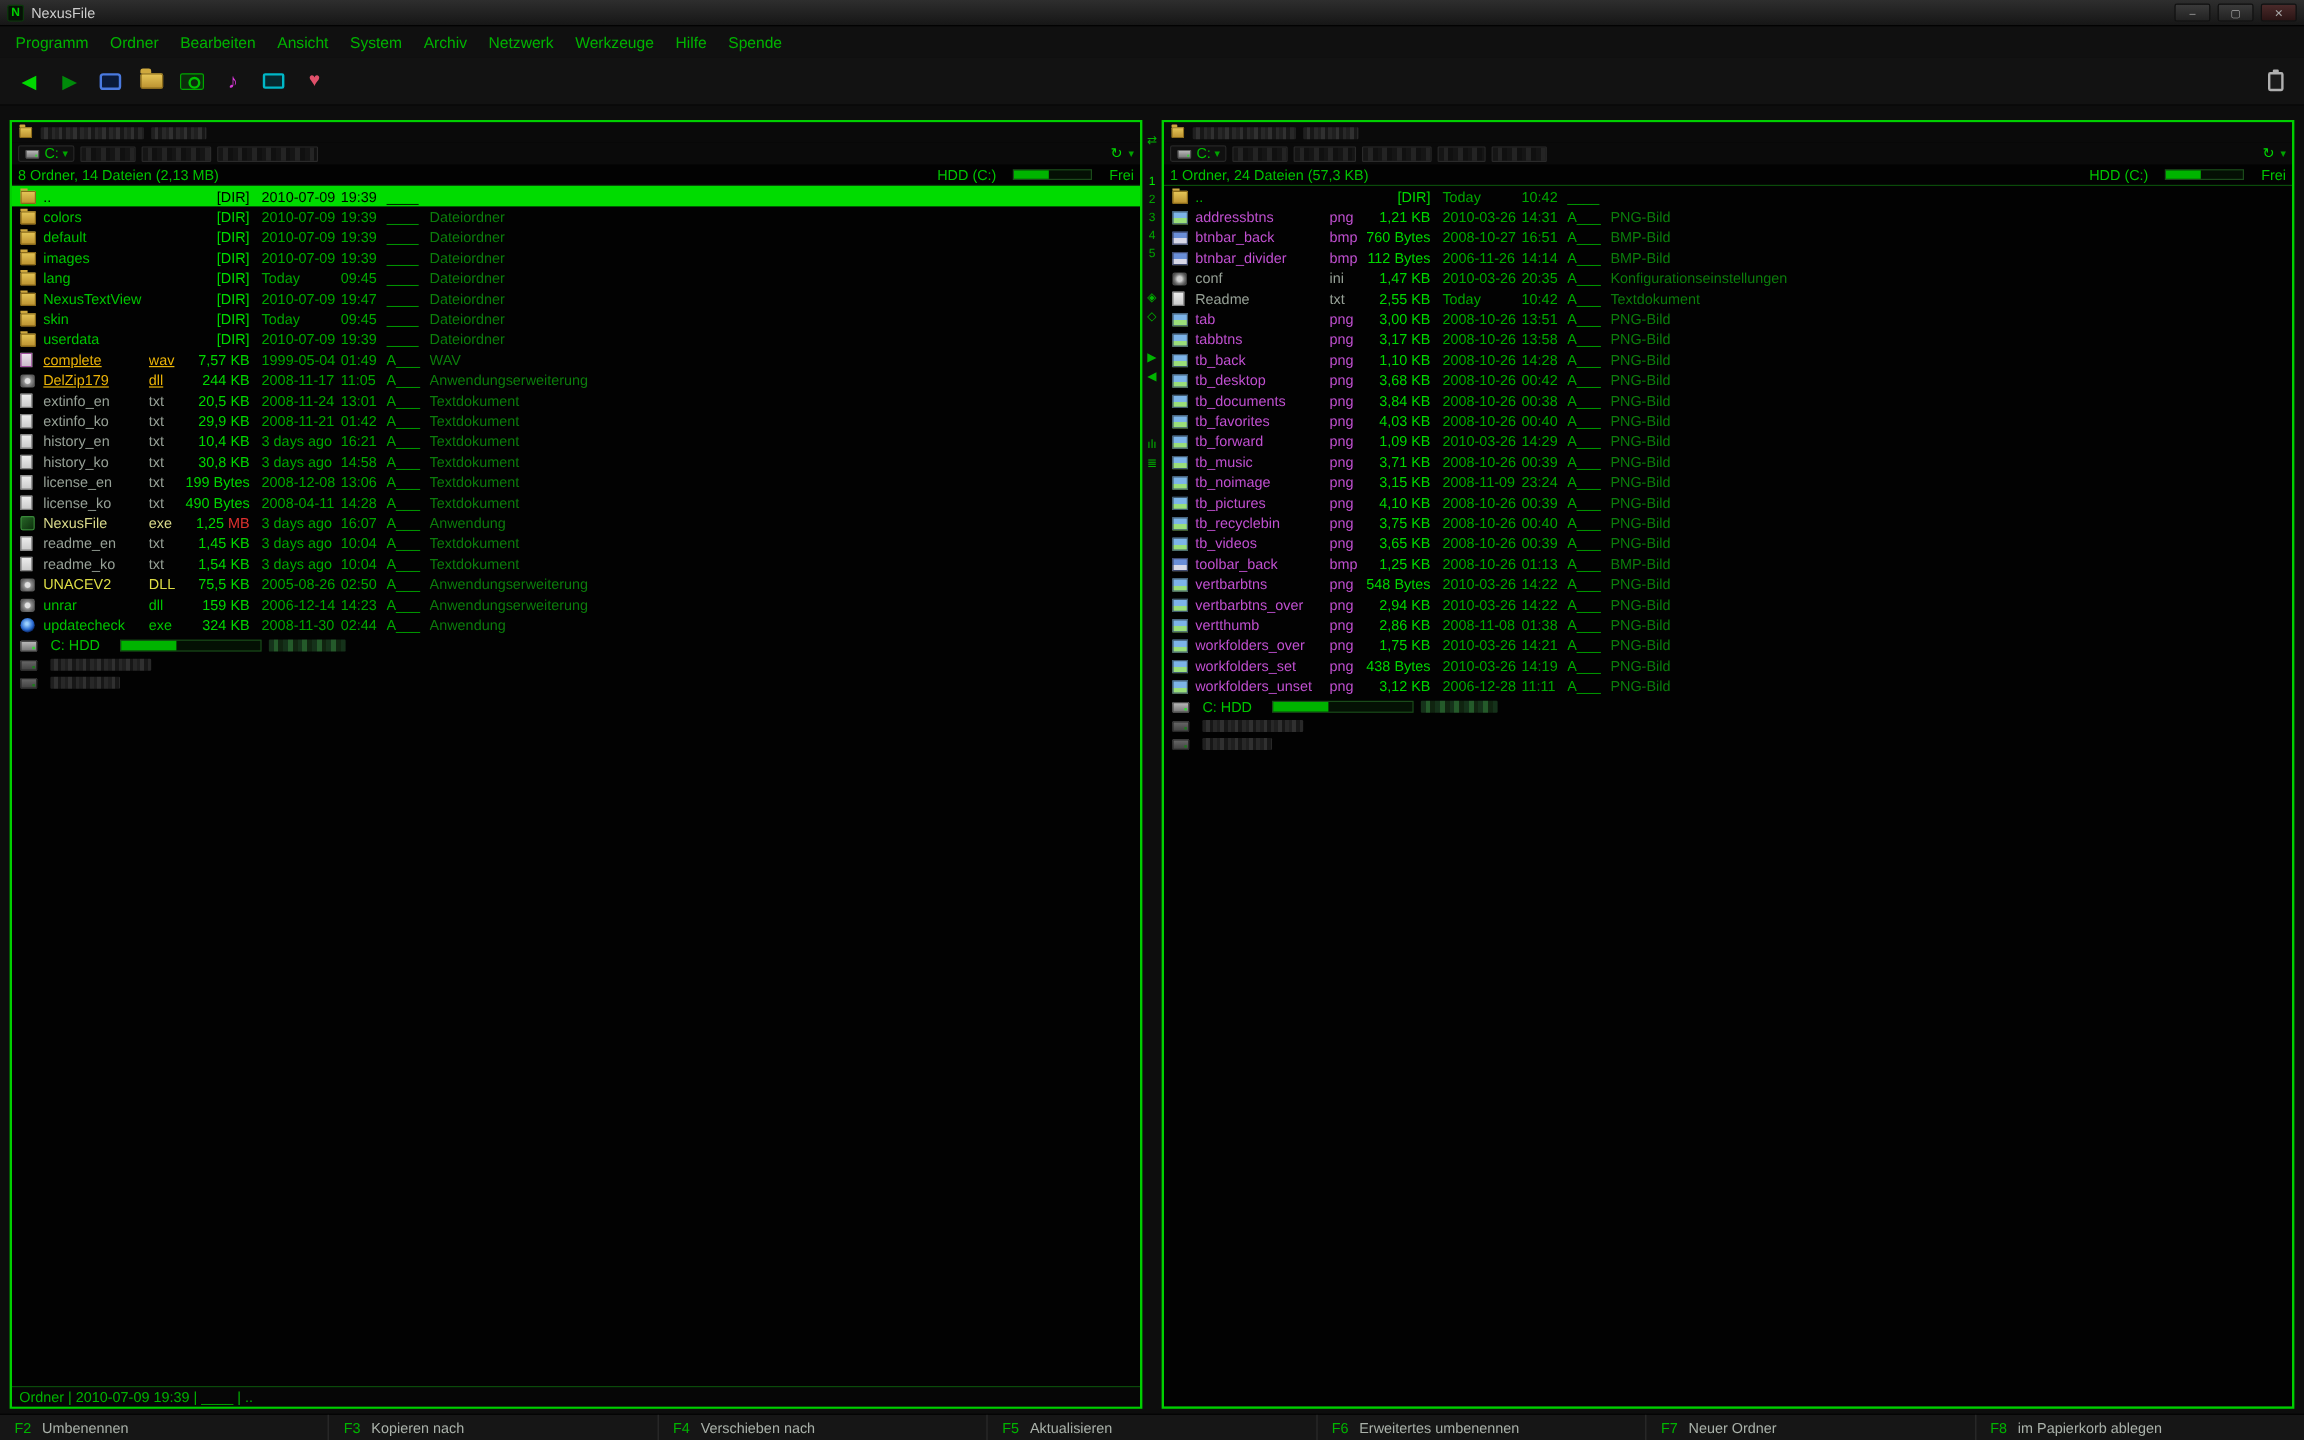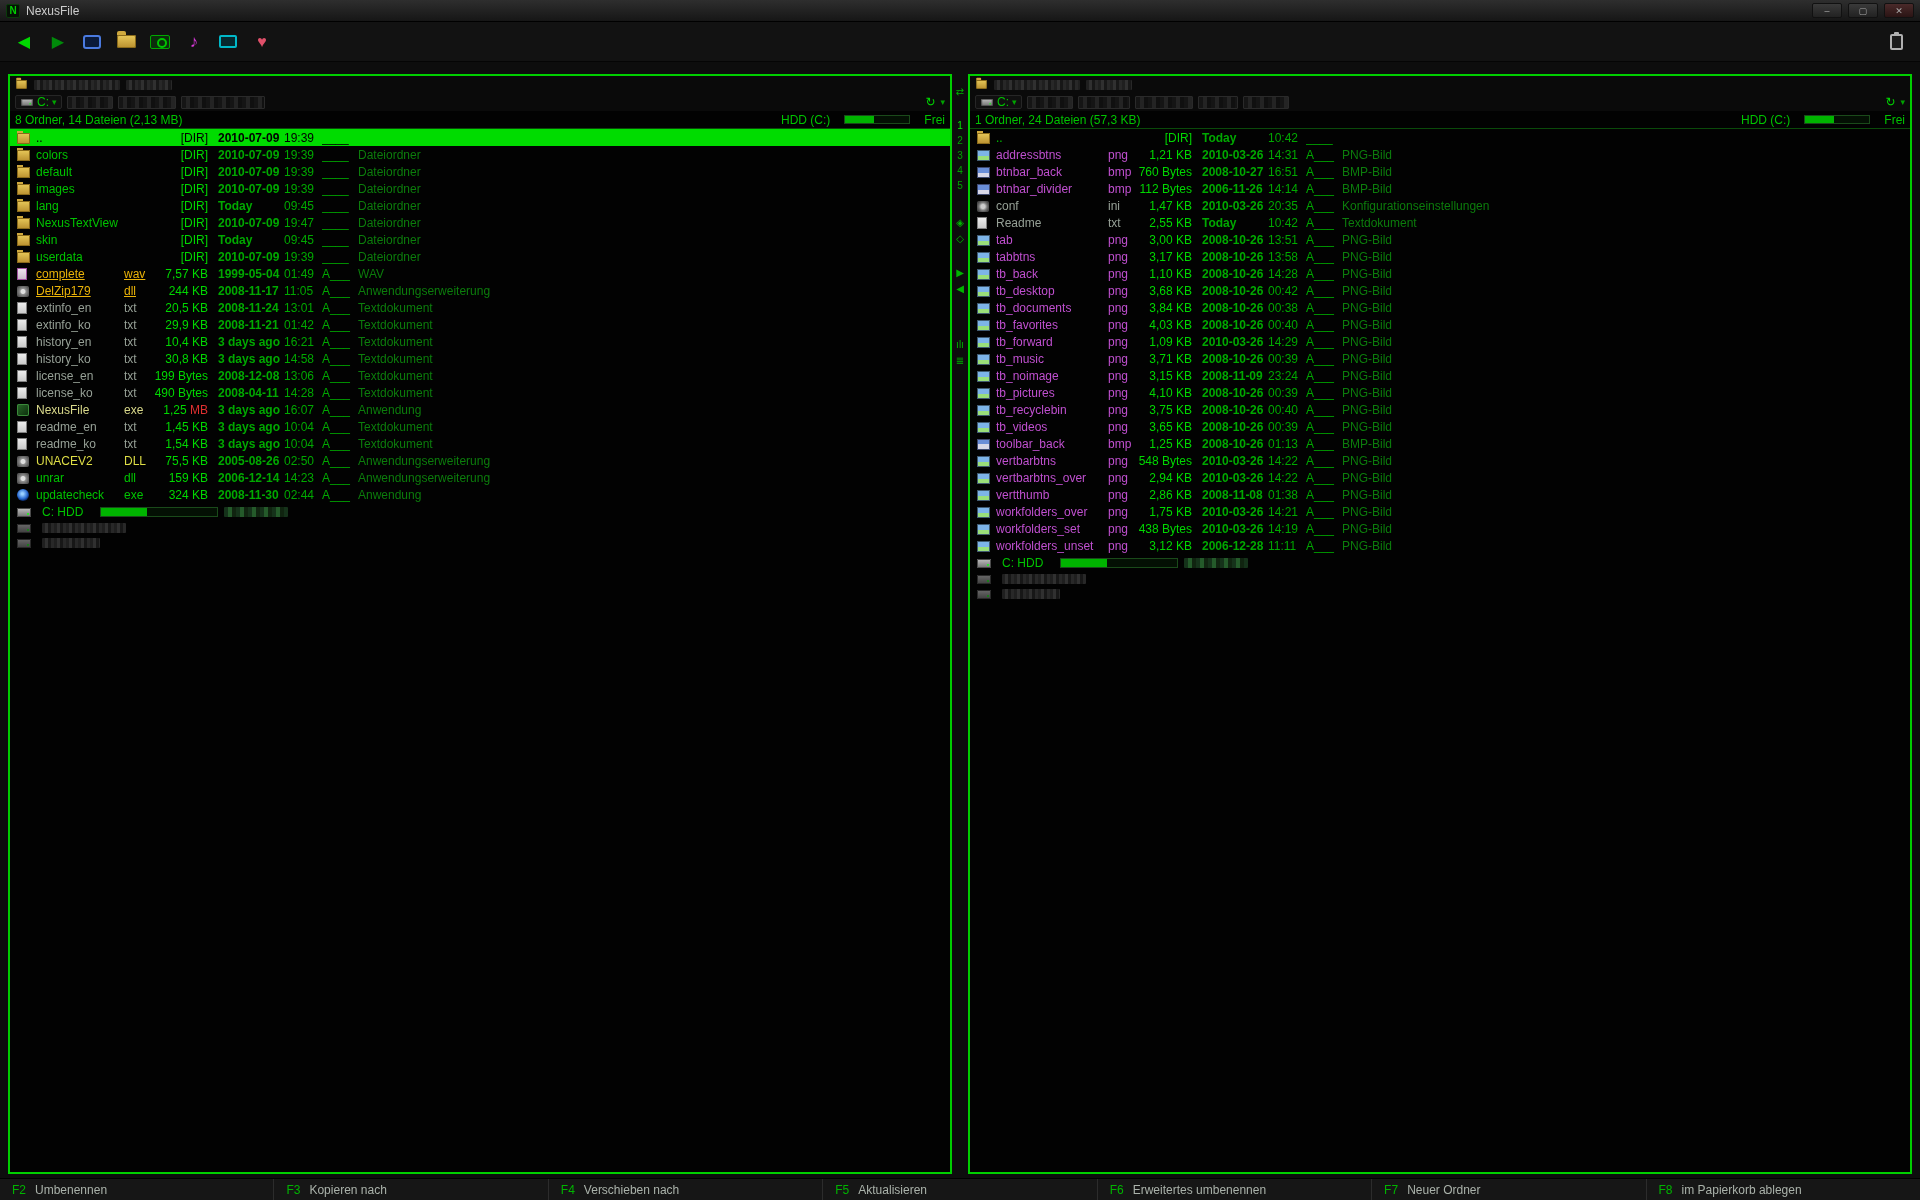--- a/index.html
+++ b/index.html
@@ -64,21 +64,21 @@
 
   .file-list{flex:1;overflow:hidden;}
   .file-row{display:grid;align-items:center;height:17px;}
   [data-pane="left"] .file-row{grid-template-columns:26px 88px 30px 58px 72px 38px 36px 1fr;}
   [data-pane="right"] .file-row{grid-template-columns:26px 112px 30px 58px 72px 38px 36px 1fr;}
   .c{white-space:nowrap;overflow:hidden;}
   .ci{padding-left:7px;}
   .cn{color:#00c400;}
   .ce{color:#00c400;}
   .cs{text-align:right;padding-right:4px;color:#00d800;}
-  .cd{padding-left:6px;color:#00a800;font-weight:bold;}
+  .cd{padding-left:6px;color:#00a800;}
   .ct{color:#00a800;}
   .ca{color:#00a800;}
   .cy{color:#0c7d0c;}
   .red{color:#e03030;font-weight:normal;}
 
   .k-txt .cn,.k-txt .ce,.k-ini .cn,.k-ini .ce{color:#96a096;}
   .k-wav .cn,.k-wav .ce,.k-dll .cn,.k-dll .ce{color:#eab308;text-decoration:underline;}
   .k-dllx .cn,.k-dllx .ce{color:#dede46;}
   .k-exe .cn,.k-exe .ce{color:#d8d88a;}
   .k-dll2 .cn,.k-dll2 .ce,.k-exe2 .cn,.k-exe2 .ce{color:#00c400;}
@@ -137,20 +137,32 @@
 
   <div class="titlebar">
     <span class="app-icon">N</span>
     <span class="title">NexusFile</span>
     <span class="spacer"></span>
     <span class="wbtn">–</span>
     <span class="wbtn">▢</span>
     <span class="wbtn close">✕</span>
   </div>
 
+  <div class="menubar">
+      <span class="menu-item">Programm</span>
+      <span class="menu-item">Ordner</span>
+      <span class="menu-item">Bearbeiten</span>
+      <span class="menu-item">Ansicht</span>
+      <span class="menu-item">System</span>
+      <span class="menu-item">Archiv</span>
+      <span class="menu-item">Netzwerk</span>
+      <span class="menu-item">Werkzeuge</span>
+      <span class="menu-item">Hilfe</span>
+      <span class="menu-item">Spende</span>
+    </div>
 
   <div class="toolbar">
     <span style="display:flex;align-items:center;gap:6px;">
         <span class="tbtn tb-back">◀</span>
         <span class="tbtn tb-forward">▶</span>
         <span class="tbtn tb-viewer">
           <i class="shape-viewer"></i>
         </span>
         <span class="tbtn tb-folders">
           <i class="shape-folders"></i>
@@ -433,20 +445,21 @@
           </div>
           <div class="censor-row">
             <span class="c ci"><i class="fi hdd" style="opacity:.55"></i></span>
             <span class="censor w84"></span>
           </div>
           <div class="censor-row">
             <span class="c ci"><i class="fi hdd" style="opacity:.55"></i></span>
             <span class="censor w58"></span>
           </div>
         </div>
+      <div class="pane-footer">Ordner | 2010-07-09 19:39 | ____ | ..</div>
     </div>
 
     <div class="center-strip">
         <span class="strip-icon">⇄</span>
         <span class="strip-tab active">1</span>
         <span class="strip-tab">2</span>
         <span class="strip-tab">3</span>
         <span class="strip-tab">4</span>
         <span class="strip-tab">5</span>
         <span class="strip-icon">◈</span>

